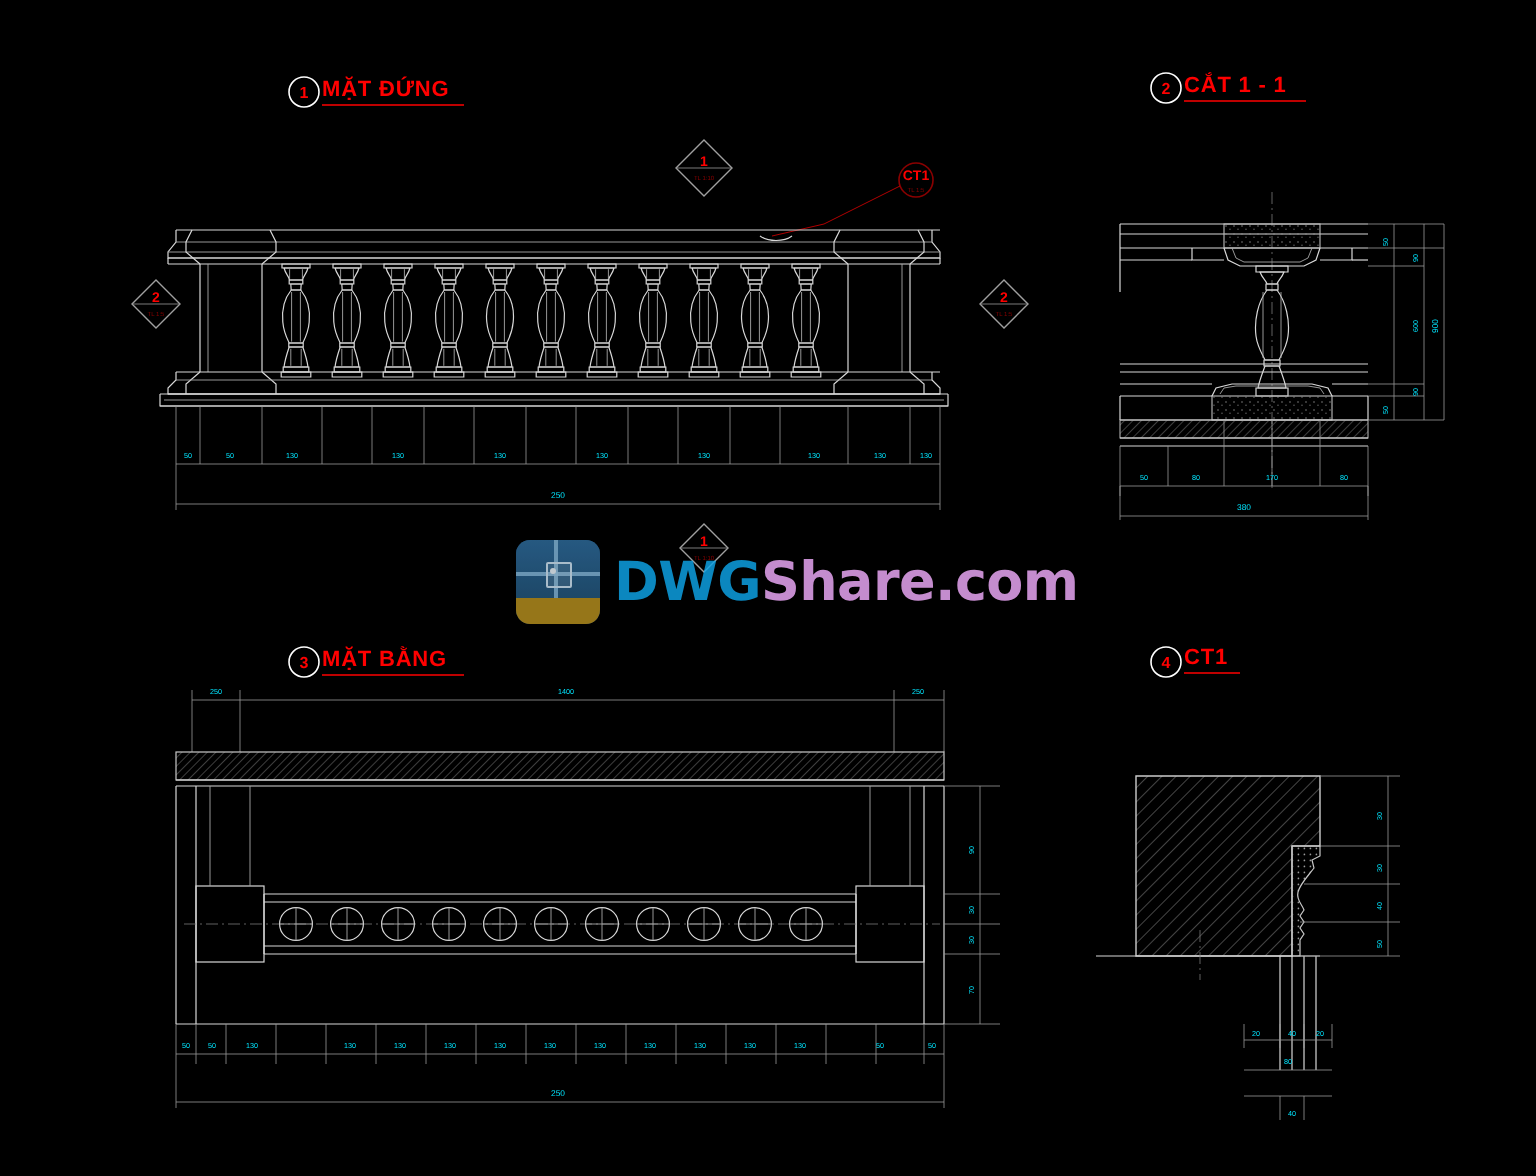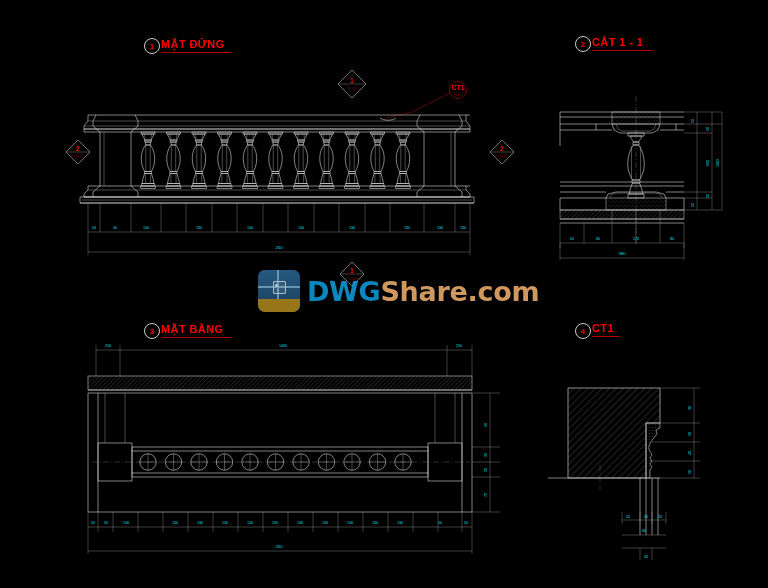--- a/index.html
+++ b/index.html
@@ -124,21 +124,21 @@
   }
   #wm-text {
     font-family: "DejaVu Sans", sans-serif;
     font-size: 27px;
     font-weight: bold;
     letter-spacing: -0.3px;
     white-space: nowrap;
     line-height: 1;
   }
   #wm-text .dwg { color: #0ea5e9; }
-  #wm-text .rest { color: #fdba74; }
+  #wm-text .rest { color: #f0abfc; }
 </style>
 </head>
 <body>
 
 <div id="canvas-root">
 
   <svg class="dwg" viewBox="0 0 768 588" xmlns="http://www.w3.org/2000/svg">
     <defs>
       <pattern id="hatch45" width="5" height="5" patternUnits="userSpaceOnUse" patternTransform="rotate(45)">
         <line x1="0" y1="0" x2="0" y2="5" stroke="#9a9a9a" stroke-width="0.45"></line>

